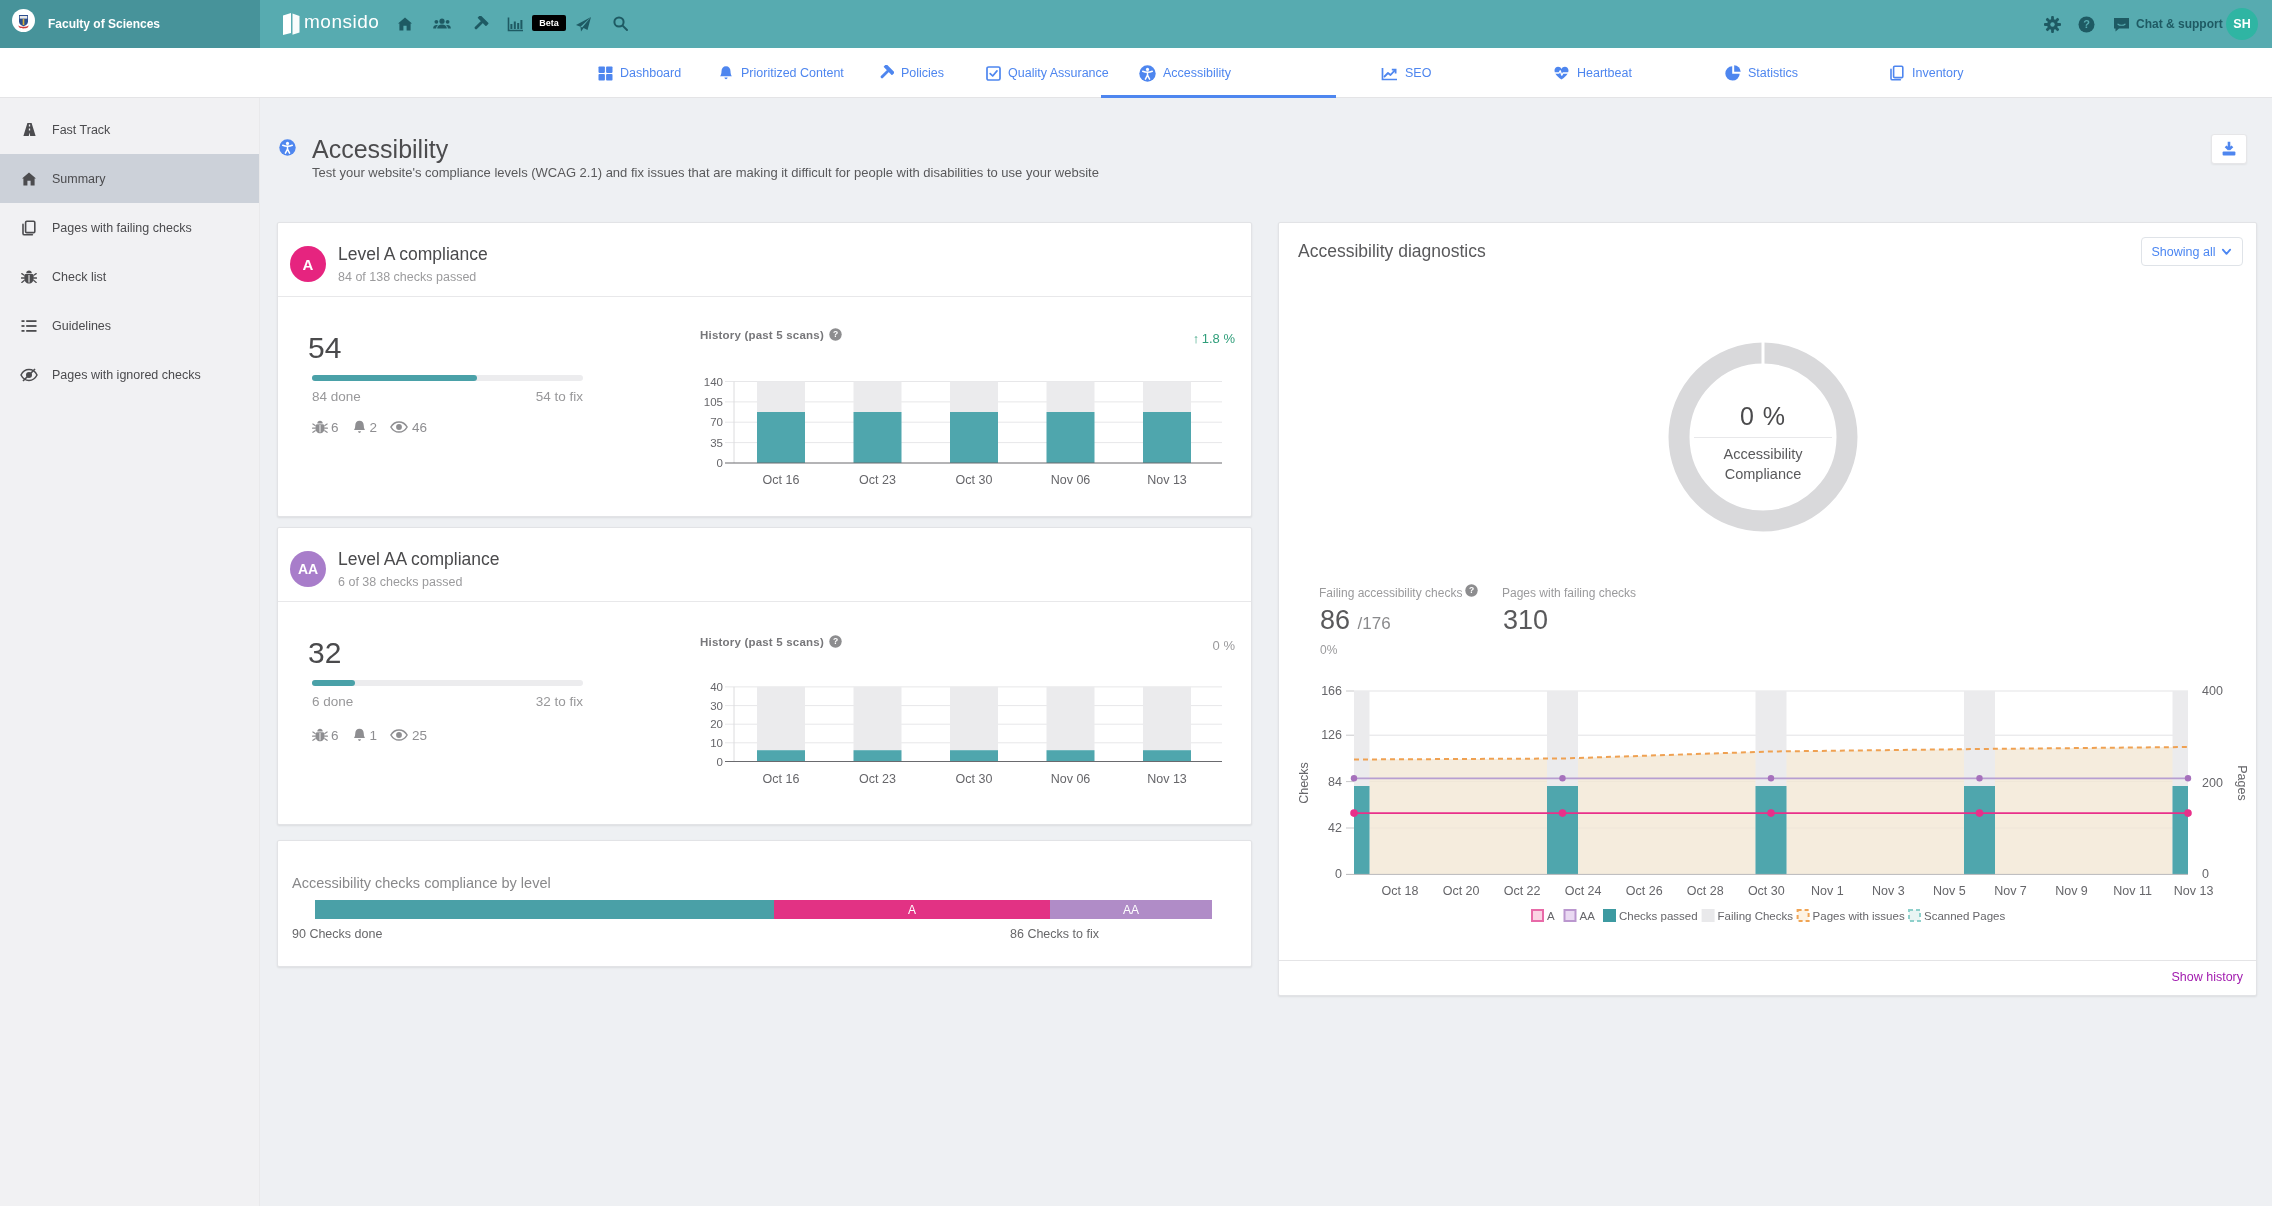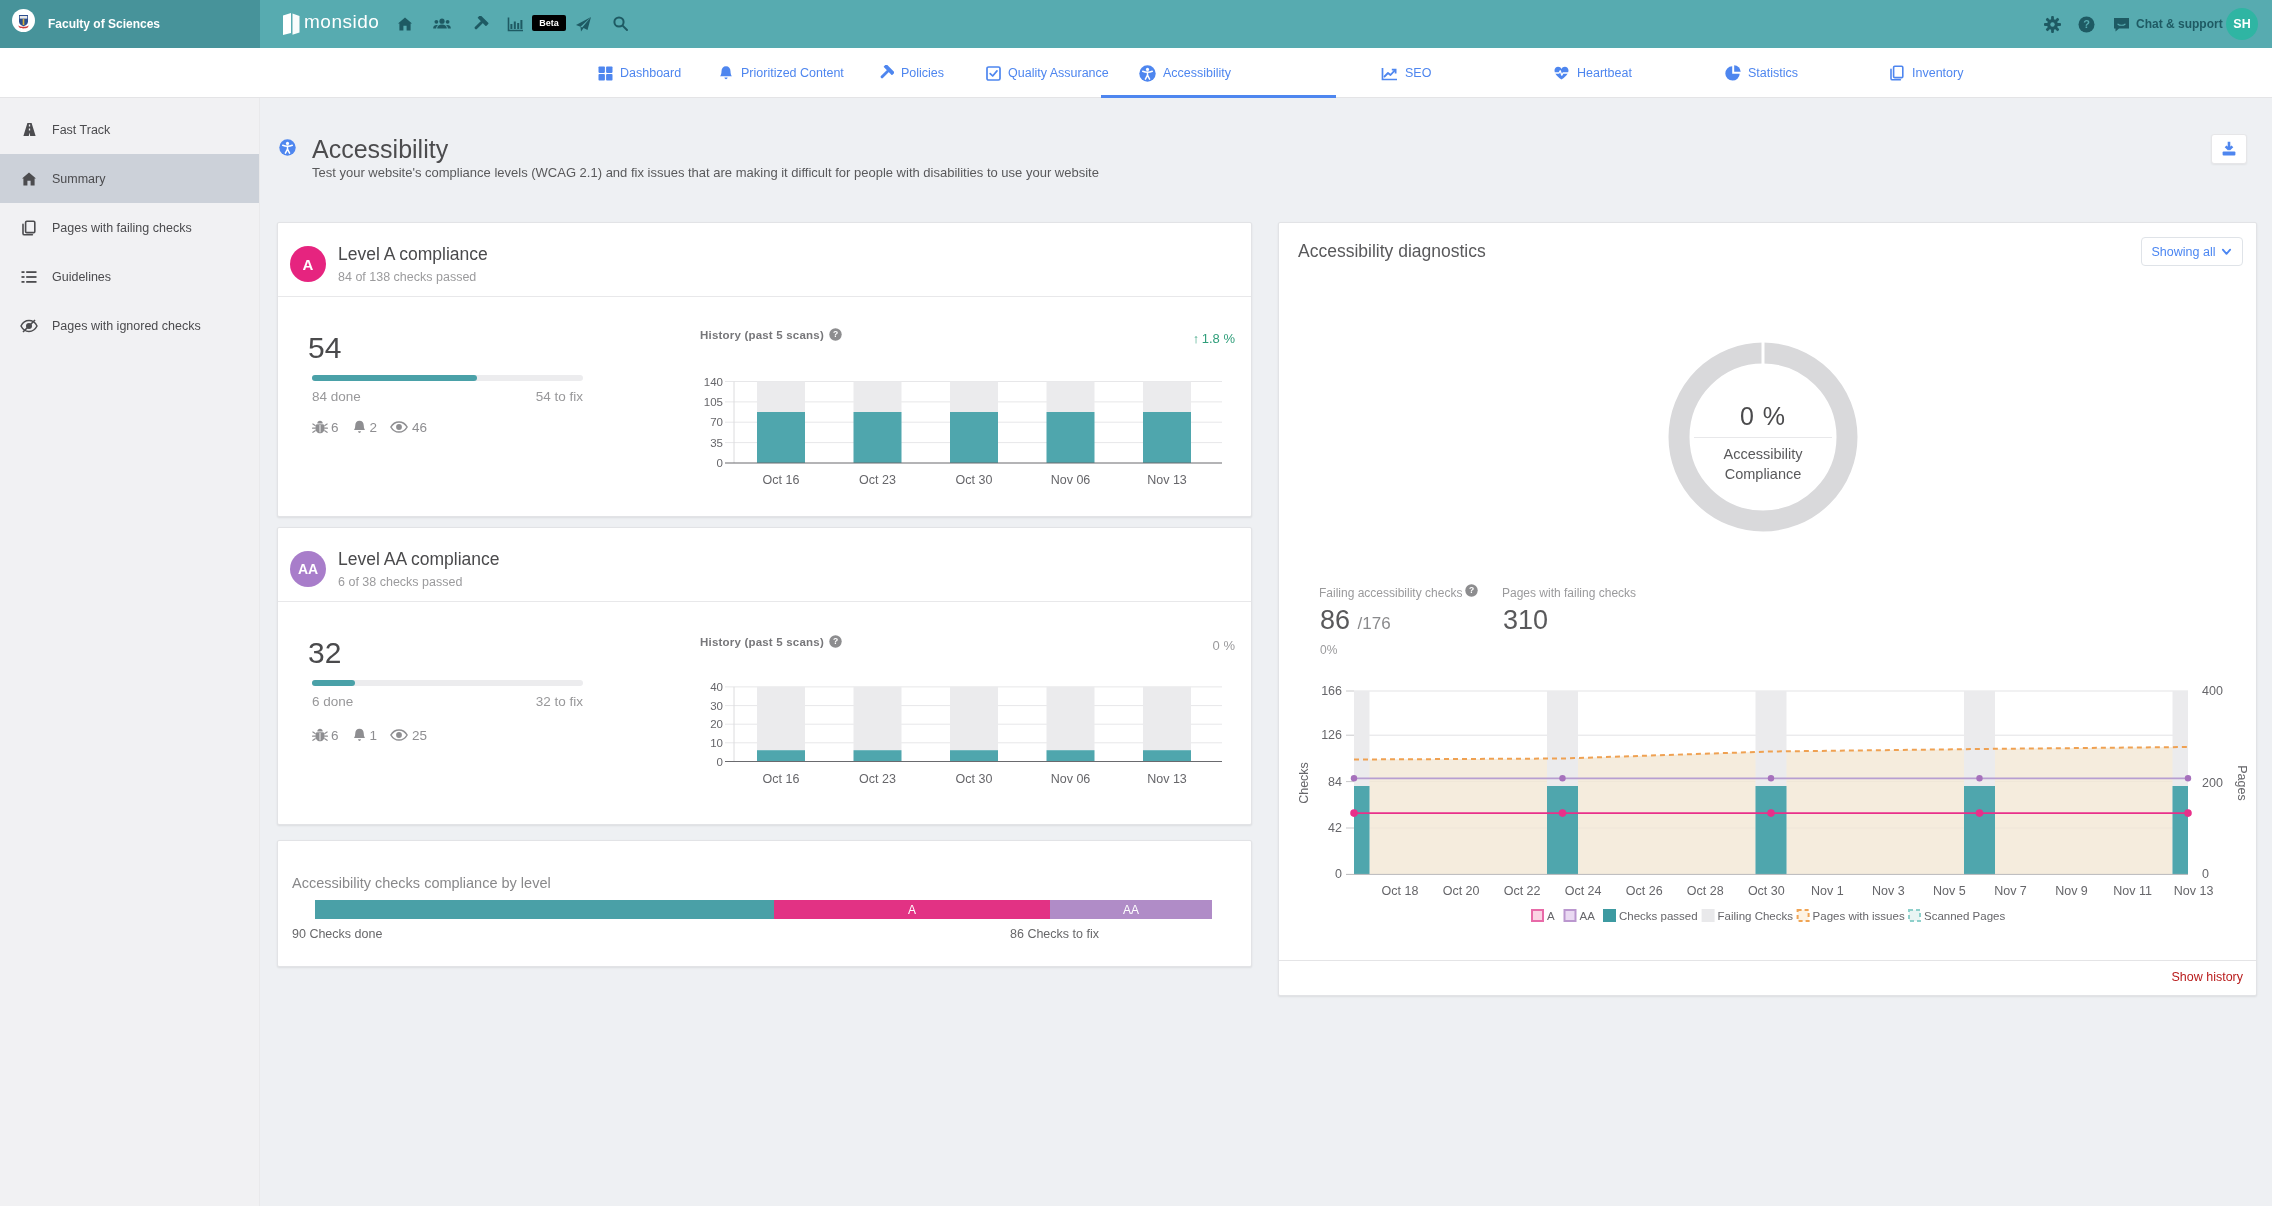--- a/index.html
+++ b/index.html
@@ -215,20 +215,38 @@
       <span class="slab">Summary</span>
     </div>
     <div class="sideitem" style="">
       <span class="sic">
         <svg width="16" height="16" viewBox="0 0 16 16" style="">
           <rect x="4.6" y="1.2" width="9.2" height="11.4" rx="1.2" stroke="#4c4c4f" stroke-width="1.6" fill="none"></rect>
           <path d="M11.4 14.8 H3.4 C2.6 14.8 2 14.2 2 13.4 V4.4" stroke="#4c4c4f" stroke-width="1.6" fill="none" stroke-linecap="round"></path>
         </svg>
       </span>
       <span class="slab">Pages with failing checks</span>
+    </div>
+    <div class="sideitem" style="">
+      <span class="sic">
+        <svg width="16" height="16" viewBox="0 0 16 16" style="">
+          <g stroke="#4c4c4f" stroke-width="1.3" stroke-linecap="round">
+            <line x1="3.2" y1="6.2" x2="0.8" y2="4.6"></line>
+            <line x1="3" y1="9" x2="0.5" y2="9"></line>
+            <line x1="3.2" y1="11.6" x2="0.8" y2="13.4"></line>
+            <line x1="12.8" y1="6.2" x2="15.2" y2="4.6"></line>
+            <line x1="13" y1="9" x2="15.5" y2="9"></line>
+            <line x1="12.8" y1="11.6" x2="15.2" y2="13.4"></line>
+          </g>
+<path d="M5.2 4.2 C5.2 2.6 6.4 1.5 8 1.5 C9.6 1.5 10.8 2.6 10.8 4.2 Z" fill="#4c4c4f"></path>
+<path d="M4.4 5 H11.6 C12.4 6 12.8 7.4 12.8 9 C12.8 12.2 10.7 14.6 8 14.6 C5.3 14.6 3.2 12.2 3.2 9 C3.2 7.4 3.6 6 4.4 5 Z" fill="#4c4c4f"></path>
+          <line x1="8" y1="6" x2="8" y2="13.5" stroke="#fff" stroke-width="1"></line>
+        </svg>
+      </span>
+      <span class="slab">Check list</span>
     </div>
     <div class="sideitem" style="">
       <span class="sic">
         <svg width="16" height="16" viewBox="0 0 16 16" style="">
           <rect x="5.2" y="2.2" width="10.3" height="1.8" fill="#4c4c4f"></rect>
           <rect x="0.5" y="2.2" width="3" height="1.8" fill="#4c4c4f"></rect>
           <rect x="5.2" y="7.1" width="10.3" height="1.8" fill="#4c4c4f"></rect>
           <rect x="0.5" y="7.1" width="3" height="1.8" fill="#4c4c4f"></rect>
           <rect x="5.2" y="12" width="10.3" height="1.8" fill="#4c4c4f"></rect>
           <rect x="0.5" y="12" width="3" height="1.8" fill="#4c4c4f"></rect>
@@ -520,14 +538,14 @@
       <svg width="13" height="13" viewBox="0 0 13 13">
         <circle cx="6.5" cy="6.5" r="6.2" fill="#8d8d8f"></circle>
         <text x="6.5" y="9.4" font-size="8.5" font-weight="bold" text-anchor="middle" fill="#fff" font-family="Liberation Sans">?</text>
       </svg>
     </div>
 <div class="abs" style="left:41px;top:382px;font-size:27px;color:#59595b;">86 <span style="font-size:17px;color:#8a8a8c;">/176</span></div>
 <div class="abs" style="left:41px;top:420px;font-size:12px;color:#9a9a9c;">0%</div>
 <div class="abs" style="left:223px;top:363px;font-size:12px;color:#9a9a9c;">Pages with failing checks</div>
 <div class="abs" style="left:224px;top:382px;font-size:27px;color:#59595b;">310</div>
 <div class="abs" style="left:0;top:737px;width:977px;height:1px;background:#e4e4e6;"></div>
-<div class="abs" style="left:764px;top:747px;width:200px;text-align:right;font-size:12.5px;color:#b91c1c;">Show history</div>
+<div class="abs" style="left:764px;top:747px;width:200px;text-align:right;font-size:12.5px;color:#a21caf;">Show history</div>
 </div>
 
 </body></html>

